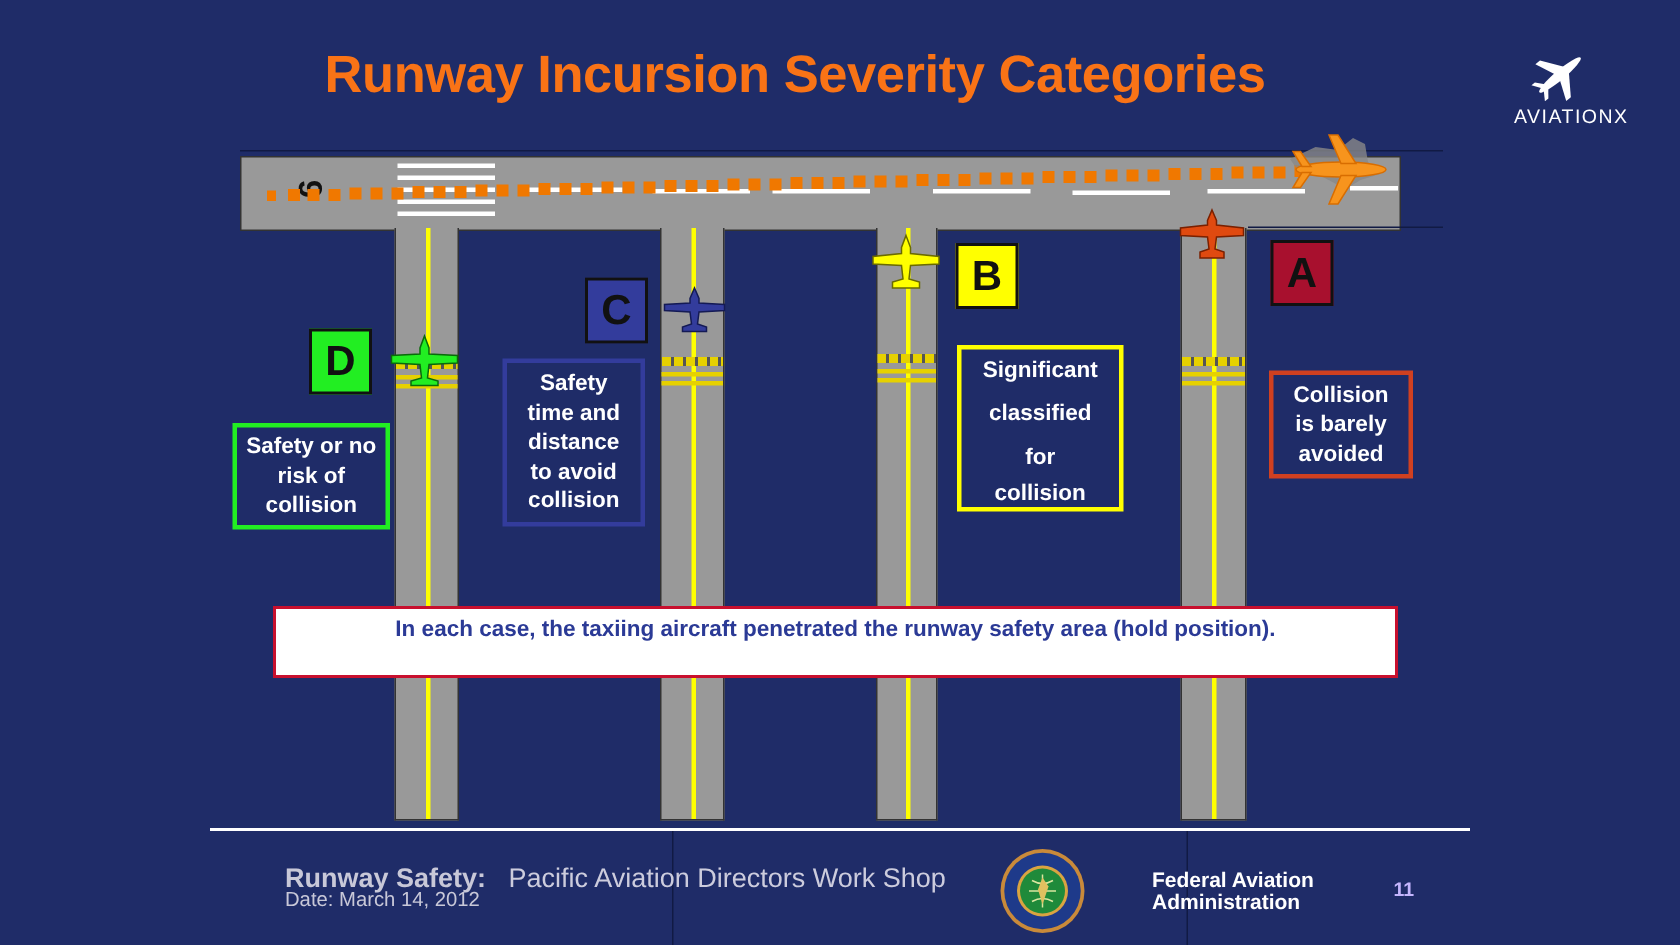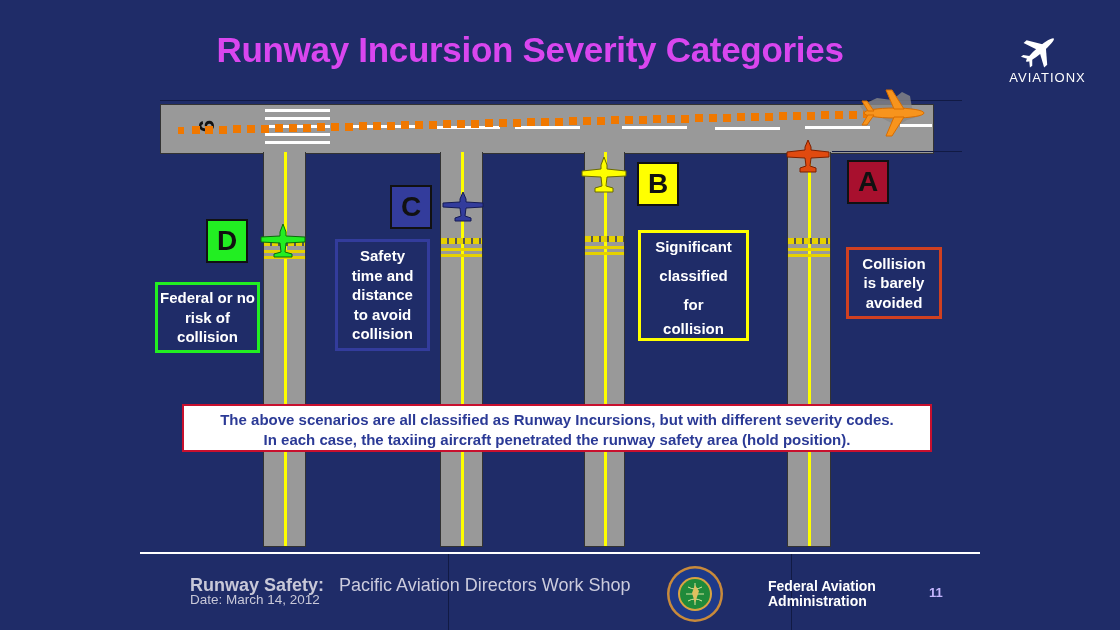--- a/index.html
+++ b/index.html
@@ -1,18 +1,18 @@
 <!DOCTYPE html>
 <html><head>
 <meta charset="utf-8">
 <style>
   html,body{margin:0;padding:0;}
   body{width:1120px;height:630px;background:#1f2c68;position:relative;overflow:hidden;font-family:"Liberation Sans",sans-serif;}
   .abs{position:absolute;}
-  .title{left:0;width:1060px;top:30px;text-align:center;color:#d946ef;font-weight:bold;font-size:35px;letter-spacing:-0.3px;}
+  .title{left:0;width:1060px;top:30px;text-align:center;color:#f97316;font-weight:bold;font-size:35px;letter-spacing:-0.3px;}
   .logo{left:990px;top:30px;width:115px;height:62px;}
   .logo-text{position:absolute;left:0;top:40px;width:115px;text-align:center;color:#fff;font-size:13px;letter-spacing:1px;}
   .runway{left:160px;top:104px;width:772px;height:48px;background:#999;border:1px solid #333;}
   .rw-line-top{left:160px;top:100px;width:802px;height:1px;background:#111a44;}
   .rw-line-bot{left:832px;top:151px;width:130px;height:1px;background:#111a44;}
   .rw-num{left:200px;top:113px;font-size:22px;font-weight:bold;color:#111;transform:rotate(90deg);}
   .threshold{left:265px;width:65px;height:3px;background:#fff;}
   .centerdash{top:125px;height:3px;background:#fff;}
   .taxiway{top:152px;height:394px;background:#999;border:1px solid #333;border-top:none;}
   .taxi-center{position:absolute;top:0;bottom:0;width:3px;background:#ffff00;left:50%;margin-left:-1px;}
@@ -191,21 +191,21 @@
   </g>
 </svg>
 
 <div class="abs letter" style="left:206px;top:219px;background:#22ee22">D</div>
 <div class="abs letter" style="left:390px;top:185px;background:#333c9c">C</div>
 <div class="abs letter" style="left:637px;top:162px;background:#ffff00">B</div>
 <div class="abs letter" style="left:847px;top:160px;background:#a8102e">A</div>
 
 <div class="abs desc" style="left:155px;top:282px;width:105px;height:71px;border-color:#22ee22">
   <div>
-    <div>Federal or no</div>
+    <div>Safety or no</div>
     <div>risk of</div>
     <div>collision</div>
   </div>
 </div>
 <div class="abs desc" style="left:335px;top:239px;width:95px;height:112px;border-color:#333c9c">
   <div>
     <div>Safety</div>
     <div>time and</div>
     <div>distance</div>
     <div>to avoid</div>
@@ -222,21 +222,20 @@
 </div>
 <div class="abs desc" style="left:846px;top:247px;width:96px;height:72px;border-color:#d04020">
   <div>
     <div>Collision</div>
     <div>is barely</div>
     <div>avoided</div>
   </div>
 </div>
 
 <div class="abs note">
-  <div>The above scenarios are all classified as Runway Incursions, but with different severity codes.</div>
   <div>In each case, the taxiing aircraft penetrated the runway safety area (hold position).</div>
 </div>
 
 <div class="abs footline"></div>
 <div class="abs vline" style="left:448px"></div>
 <div class="abs vline" style="left:791px"></div>
 
 <div class="abs foot1"><b>Runway Safety:</b>&nbsp;&nbsp; <span>Pacific Aviation Directors Work Shop</span></div>
 <div class="abs foot2">Date:  March 14, 2012</div>
 

